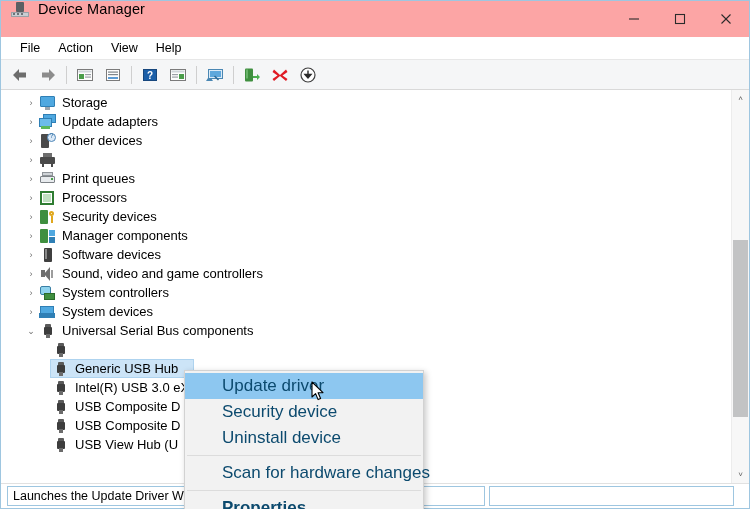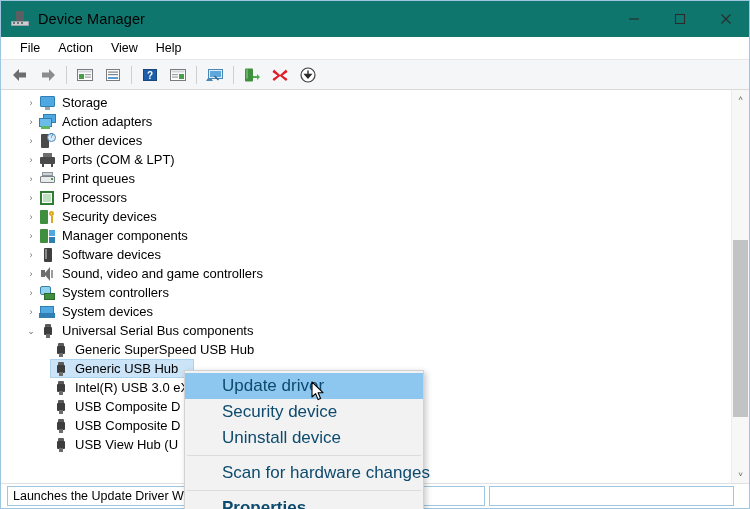--- a/index.html
+++ b/index.html
@@ -21,23 +21,22 @@
     border: 1px solid #9ec6e0;
     background: #ffffff;
     display: flex;
     flex-direction: column;
   }
 
   
   .titlebar {
     height: 36px;
     flex: 0 0 36px;
-    background: #0f766e;
-    display: flex;
-    align-items: center;
+    background: #fca5a5;
+    display: flex;
     position: relative;
   }
   .title-icon {
     width: 18px; height: 18px;
     margin-left: 10px;
     position: relative;
     flex: 0 0 18px;
   }
   .title-text {
     margin-left: 9px;
@@ -440,41 +439,40 @@
         <span class="tlabel">Storage</span>
       </div>
 
       <div class="row lvl1">
         <span class="twisty">›</span>
         <span class="ticon icon-net">
             <span class="ic s1"></span>
             <span class="ic s2"></span>
             <span class="ic g"></span>
           </span>
-        <span class="tlabel">Action adapters</span>
+        <span class="tlabel">Update adapters</span>
       </div>
 
       <div class="row lvl1">
         <span class="twisty">›</span>
         <span class="ticon icon-tower">
             <span class="ic body"></span>
             <span class="ic badge"></span>
           </span>
         <span class="tlabel">Other devices</span>
       </div>
 
       <div class="row lvl1">
         <span class="twisty">›</span>
         <span class="ticon icon-port">
             <span class="ic top"></span>
             <span class="ic mid"></span>
             <span class="ic l1"></span>
             <span class="ic l2"></span>
           </span>
-        <span class="tlabel">Ports (COM &amp; LPT)</span>
       </div>
 
       <div class="row lvl1">
         <span class="twisty">›</span>
         <span class="ticon icon-print">
             <span class="ic top"></span>
             <span class="ic body"></span>
             <span class="ic dot"></span>
           </span>
         <span class="tlabel">Print queues</span>
@@ -555,21 +553,20 @@
           </span>
         <span class="tlabel">Universal Serial Bus components</span>
       </div>
 
       <div class="row lvl2">
         <span class="ticon icon-usb">
             <span class="ic head"></span>
             <span class="ic body"></span>
             <span class="ic stem"></span>
           </span>
-        <span class="tlabel">Generic SuperSpeed USB Hub</span>
       </div>
 
       <div class="row lvl2 selected">
         <span class="sel-bg"></span>
         <span class="ticon icon-usb">
             <span class="ic head"></span>
             <span class="ic body"></span>
             <span class="ic stem"></span>
           </span>
         <span class="tlabel">Generic USB Hub</span>

